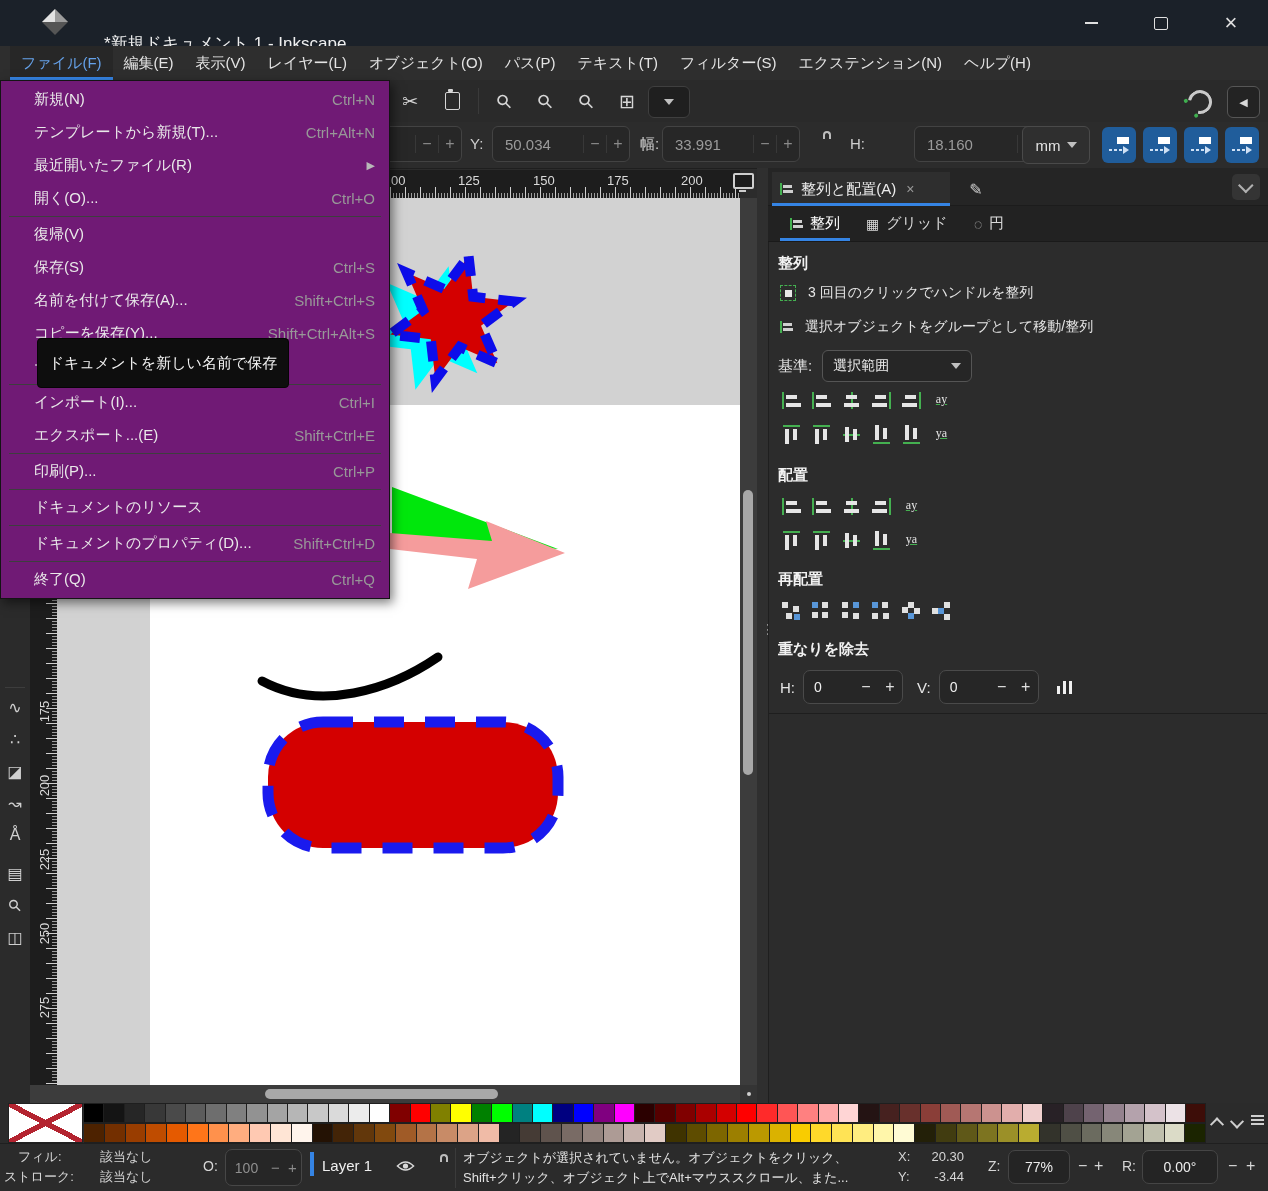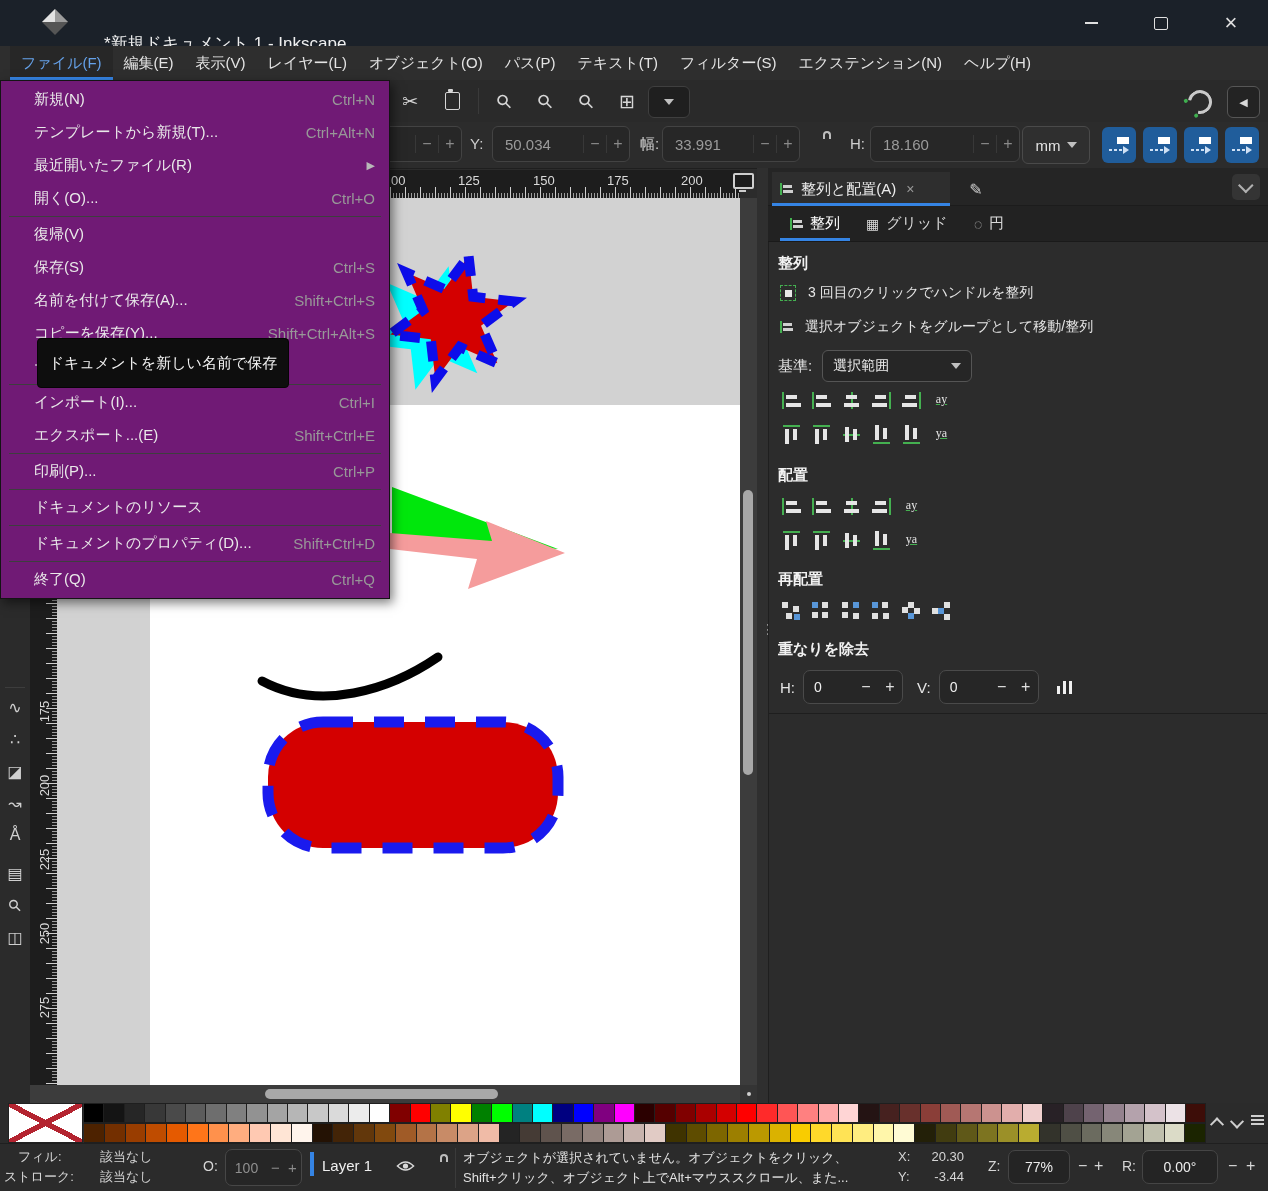--- a/index.html
+++ b/index.html
@@ -217,21 +217,21 @@
         <span class="sp">+</span>
     </div>
     <span class="abs flab" style="left:640px">幅:</span>
     <div class="abs field" style="left:662px;width:138px">
       <span class="val">33.991</span>
         <span class="sp">−</span>
         <span class="sp">+</span>
     </div>
     <span class="abs" style="left:818px;top:17px"><span class="lock"></span></span>
     <span class="abs flab" style="left:850px">H:</span>
-    <div class="abs field" style="left:870px;width:150px">
+    <div class="abs field" style="left:914px;width:150px">
       <span class="val">18.160</span>
         <span class="sp">−</span>
         <span class="sp">+</span>
     </div>
     <div id="unit-dd" class="abs">
       <span>mm</span>
         <span class="dda"></span>
     </div>
     <div class="abs bbtn" style="left:1102px">
         <i></i>

